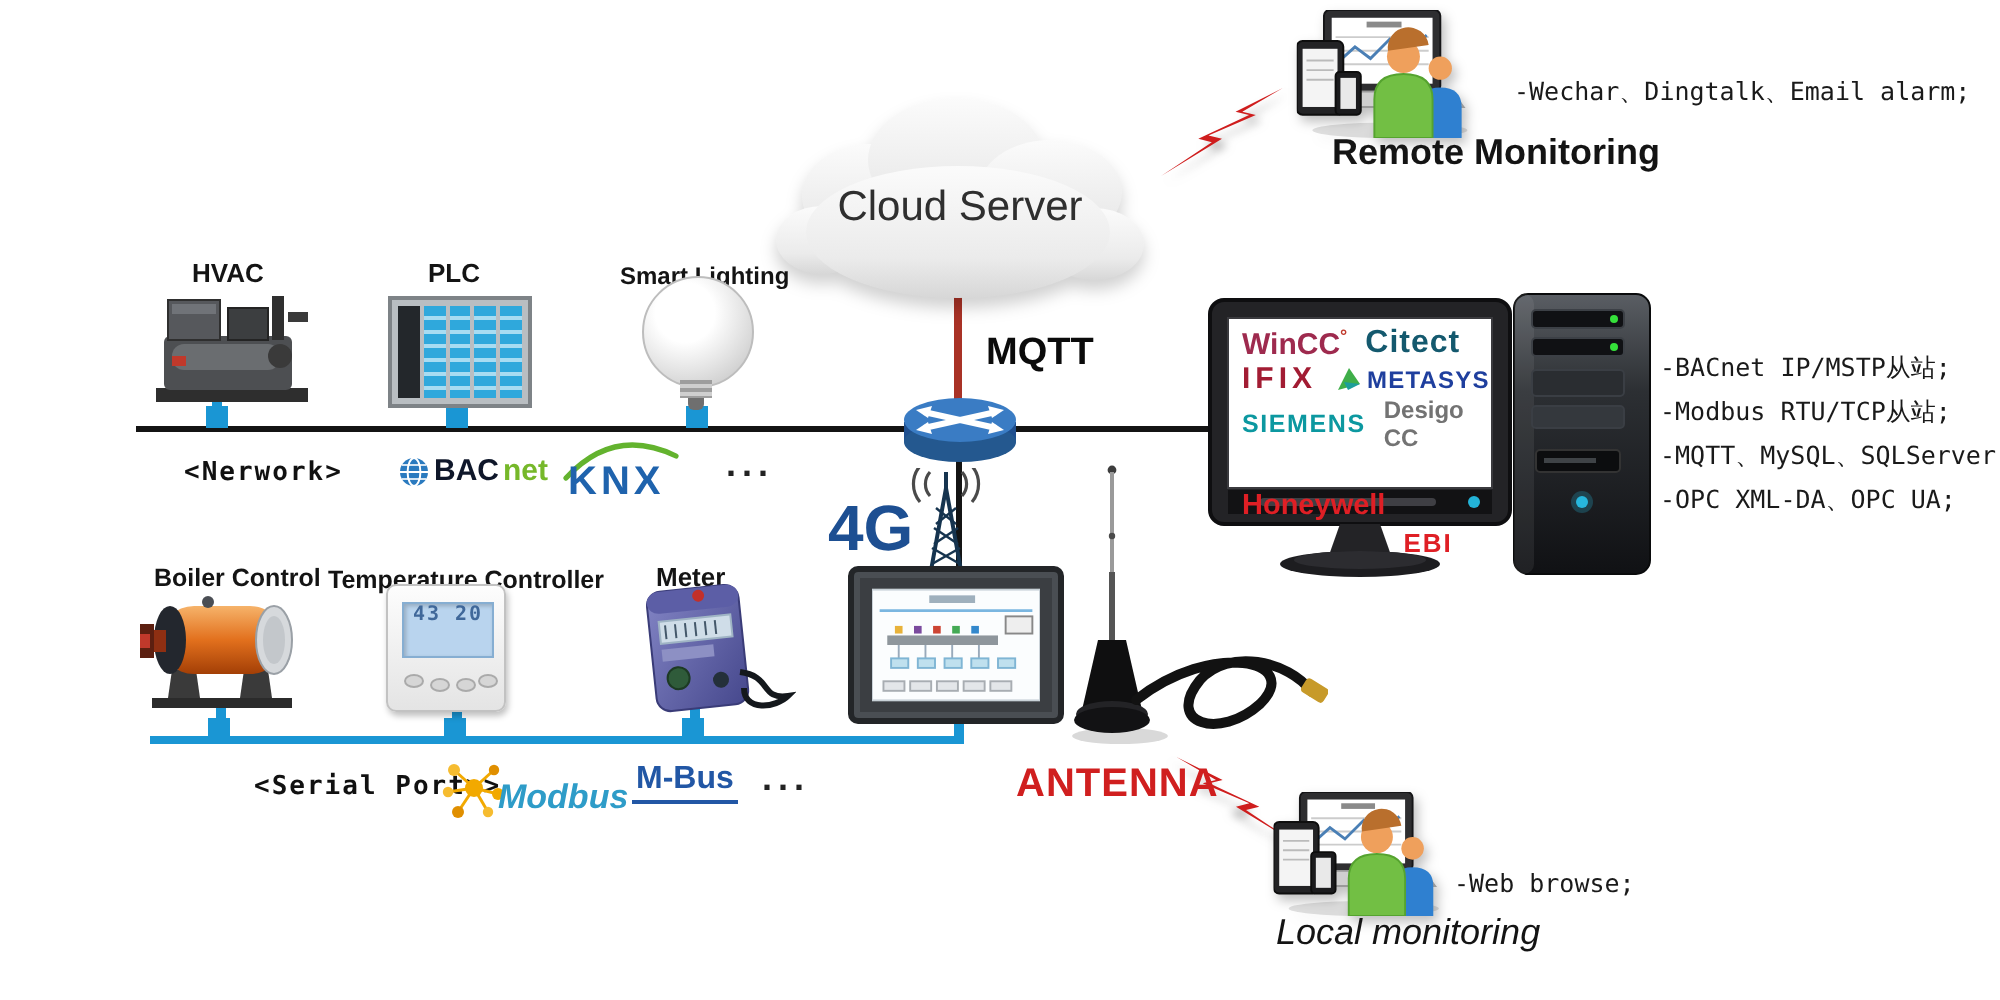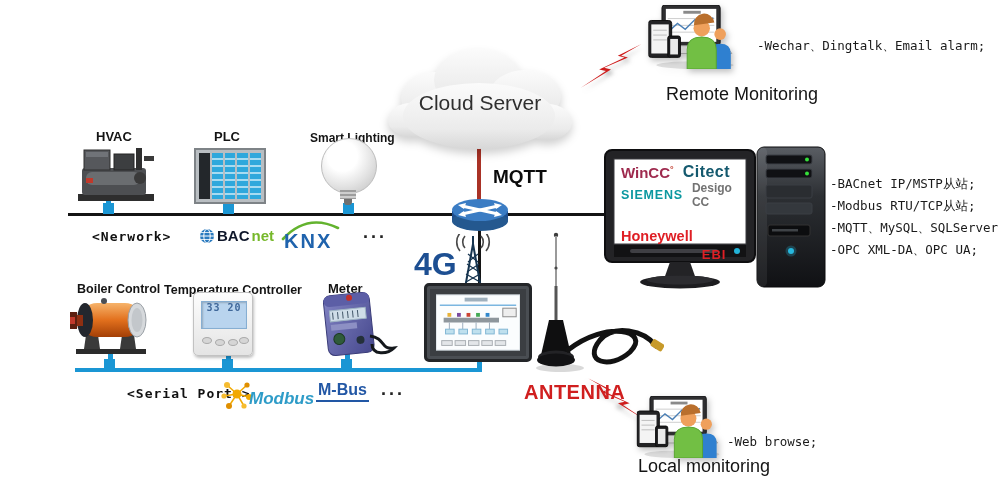--- a/index.html
+++ b/index.html
@@ -251,41 +251,41 @@
     <line x1="22" y1="8" x2="22" y2="58" stroke="#9a9a9a" stroke-width="2"></line>
     <line x1="22" y1="58" x2="22" y2="96" stroke="#555555" stroke-width="3"></line>
     <circle cx="22" cy="40" r="1.6" fill="#4a4a4a"></circle>
     <path d="M15,92 L29,92 L37,127 Q22,135 7,127 Z" fill="#0f0f10"></path>
     <ellipse cx="22" cy="129" rx="18" ry="6.5" fill="#232326"></ellipse>
     <ellipse cx="22" cy="132" rx="19" ry="6.5" fill="#121214"></ellipse>
     <path d="M34,122 C72,92 118,102 96,124 C76,142 48,134 66,112 C80,96 110,102 122,118" fill="none" stroke="#121212" stroke-width="5" stroke-linecap="round"></path>
     <rect x="117" y="113" width="13" height="8" rx="2" fill="#c79a2a" transform="rotate(32 123 117)"></rect>
   </svg>
 
-  <div class="abs" style="left:524px;top:381px;font:bold 20px 'Liberation Sans',sans-serif;color:#d01f1f;letter-spacing:.5px;">ANTENNA</div>
+  <div class="abs" style="left:508px;top:381px;font:bold 20px 'Liberation Sans',sans-serif;color:#d01f1f;letter-spacing:.5px;">ANTENNA</div>
 
   <div class="lbl" style="left:77px;top:282px;">Boiler Control</div>
   <svg class="abs" style="left:70px;top:291px;" width="84" height="68" viewBox="0 0 84 68">
     <rect x="6" y="58" width="70" height="5" fill="#2b2b2b"></rect>
     <polygon points="16,44 28,44 30,58 14,58" fill="#3a3a3a"></polygon>
     <polygon points="52,44 64,44 66,58 50,58" fill="#3a3a3a"></polygon>
     <rect x="10" y="12" width="62" height="34" rx="17" fill="url(#boilerg)"></rect>
     <ellipse cx="15" cy="29" rx="8" ry="17" fill="#23272e"></ellipse>
     <ellipse cx="67" cy="29" rx="9" ry="17" fill="#d6d9dc" stroke="#9aa0a6"></ellipse>
     <ellipse cx="67" cy="29" rx="5.5" ry="12" fill="#c3c7cb"></ellipse>
     <rect x="0" y="24" width="13" height="11" fill="#8e2f12"></rect>
     <rect x="0" y="21" width="7" height="17" fill="#5c1f10"></rect>
     <rect x="0" y="26" width="5" height="7" fill="#c0392b"></rect>
     <circle cx="34" cy="10" r="3" fill="#4a4e54"></circle>
   </svg>
 
   <div class="lbl" style="left:164px;top:283px;">Temperature Controller</div>
   <div class="abs" style="left:193px;top:292px;width:58px;height:62px;background:linear-gradient(180deg,#fdfdfd,#e4e4e4);border:1px solid #c2c2c2;border-radius:5px;box-shadow:1px 2px 3px rgba(0,0,0,.25);">
     <div style="position:absolute;left:7px;top:8px;width:44px;height:26px;background:#b9d4ee;border:1px solid #86aed2;box-shadow:inset 1px 1px 2px rgba(0,0,0,.2);"></div>
-    <div class="lcd-digits"><span>33</span>&nbsp;<span>20</span></div>
+    <div class="lcd-digits"><span>43</span>&nbsp;<span>20</span></div>
     <div style="position:absolute;left:8px;top:44px;width:8px;height:5px;border-radius:50%;background:#d6d6d6;border:1px solid #aaa;"></div>
     <div style="position:absolute;left:21px;top:46px;width:8px;height:5px;border-radius:50%;background:#d6d6d6;border:1px solid #aaa;"></div>
     <div style="position:absolute;left:34px;top:46px;width:8px;height:5px;border-radius:50%;background:#d6d6d6;border:1px solid #aaa;"></div>
     <div style="position:absolute;left:45px;top:44px;width:8px;height:5px;border-radius:50%;background:#d6d6d6;border:1px solid #aaa;"></div>
   </div>
 
   <div class="lbl" style="left:328px;top:281px;font-size:13px;">Meter</div>
   <svg class="abs" style="left:314px;top:288px;" width="84" height="76" viewBox="0 0 84 76">
     <g transform="rotate(-6 35 38)">
       <rect x="12" y="6" width="46" height="60" rx="7" fill="url(#meterg)" stroke="#3a3c78"></rect>
@@ -341,20 +341,30 @@
     <ellipse cx="76" cy="133" rx="40" ry="6.5" fill="#1d1d20"></ellipse>
     <ellipse cx="76" cy="131" rx="33" ry="4.5" fill="#2c2c30"></ellipse>
   </svg>
 
   <div class="scr-logos">
     <div class="lrow">
       <span class="wincc"><span>WinCC</span><sup>°</sup></span>
       <span class="citect">Citect</span>
     </div>
     <div class="lrow">
+      <span class="ifix">IFIX</span>
+      <span class="metasys">
+        <svg width="13" height="13" viewBox="0 0 13 13">
+          <path d="M1,12 L6.5,1 L12,9 Z" fill="#3fae49"></path>
+          <path d="M4,8 L12,9 L6,12 Z" fill="#1d9e9a"></path>
+        </svg>
+        <span>METASYS</span>
+      </span>
+    </div>
+    <div class="lrow">
       <span class="siemens">SIEMENS</span>
       <span class="desigo">Desigo CC</span>
     </div>
     <div class="lrow">
       <span class="honeywell">Honeywell</span>
       <span class="ebi">EBI</span>
     </div>
   </div>
 
   <svg class="abs" style="left:754px;top:145px;" width="76" height="150" viewBox="0 0 76 150">
@@ -374,21 +384,21 @@
 
   <div class="mono" style="left:830px;top:176px;">-BACnet IP/MSTP从站;</div>
   <div class="mono" style="left:830px;top:198px;">-Modbus RTU/TCP从站;</div>
   <div class="mono" style="left:830px;top:220px;">-MQTT、MySQL、SQLServer;</div>
   <div class="mono" style="left:830px;top:242px;">-OPC XML-DA、OPC UA;</div>
 
   <svg class="cluster" style="left:648px;top:5px;" width="90" height="64" viewBox="0 0 92 66">
       <use href="#sym-cluster"></use>
     </svg>
   <div class="mono" style="left:757px;top:38px;">-Wechar、Dingtalk、Email alarm;</div>
-  <div class="title" style="left:666px;top:84px;">Remote Monitoring</div>
+  <div class="title" style="left:666px;top:66px;font-weight:bold;">Remote Monitoring</div>
 
   <svg class="cluster" style="left:636px;top:396px;" width="88" height="62" viewBox="0 0 92 66">
       <use href="#sym-cluster"></use>
     </svg>
   <div class="mono" style="left:727px;top:434px;">-Web browse;</div>
-  <div class="title" style="left:638px;top:456px;">Local monitoring</div>
+  <div class="title" style="left:638px;top:456px;font-style:italic;">Local monitoring</div>
 
 </div>
 
 </body></html>

